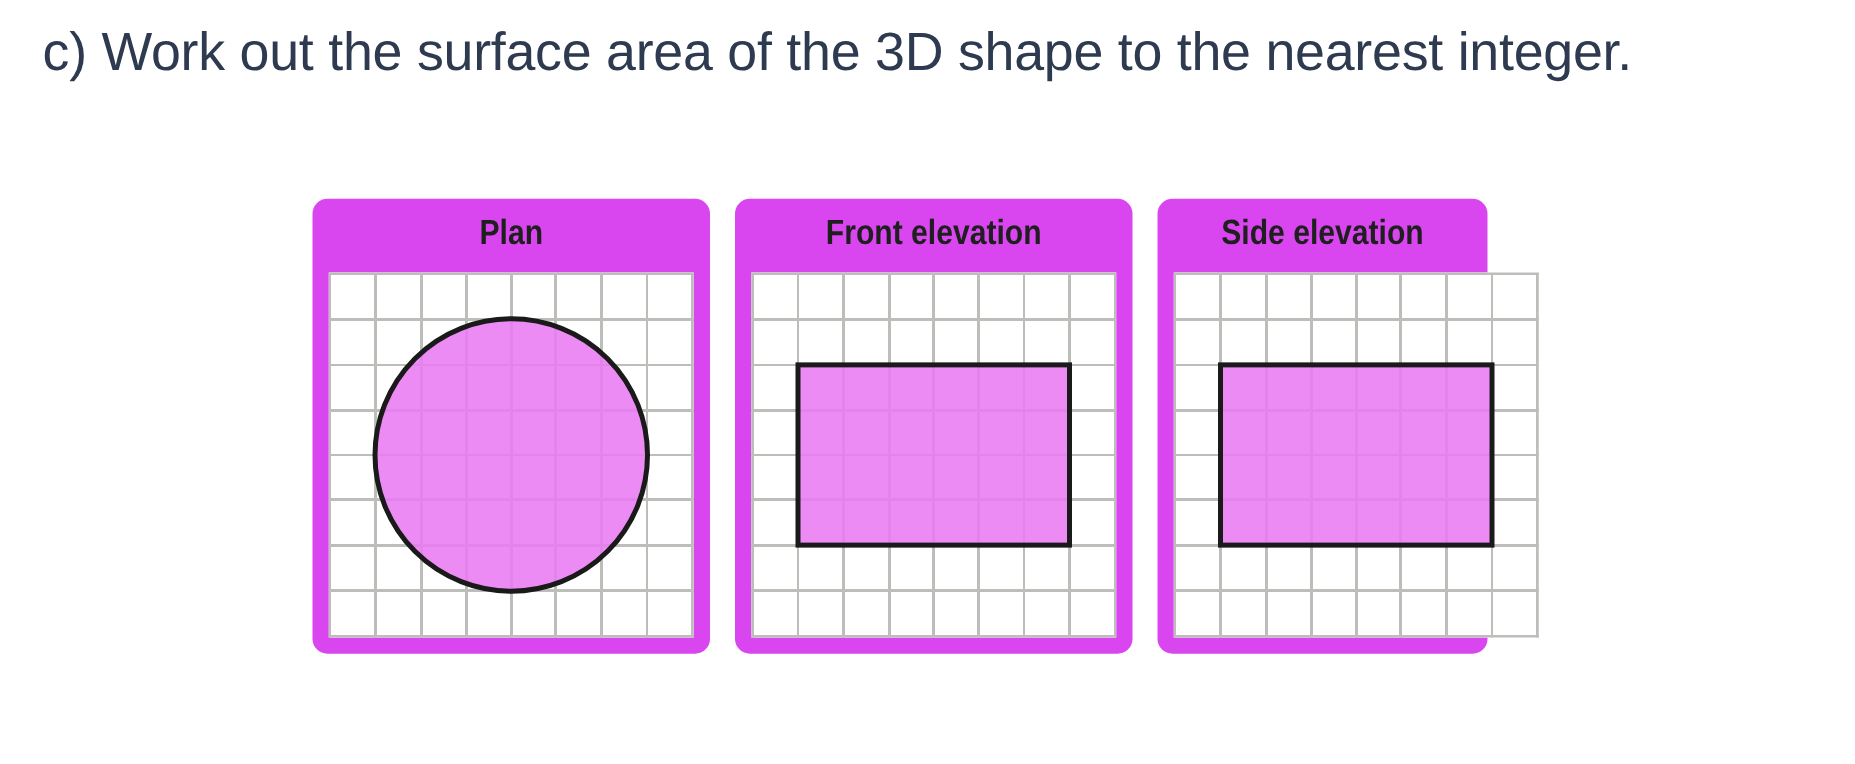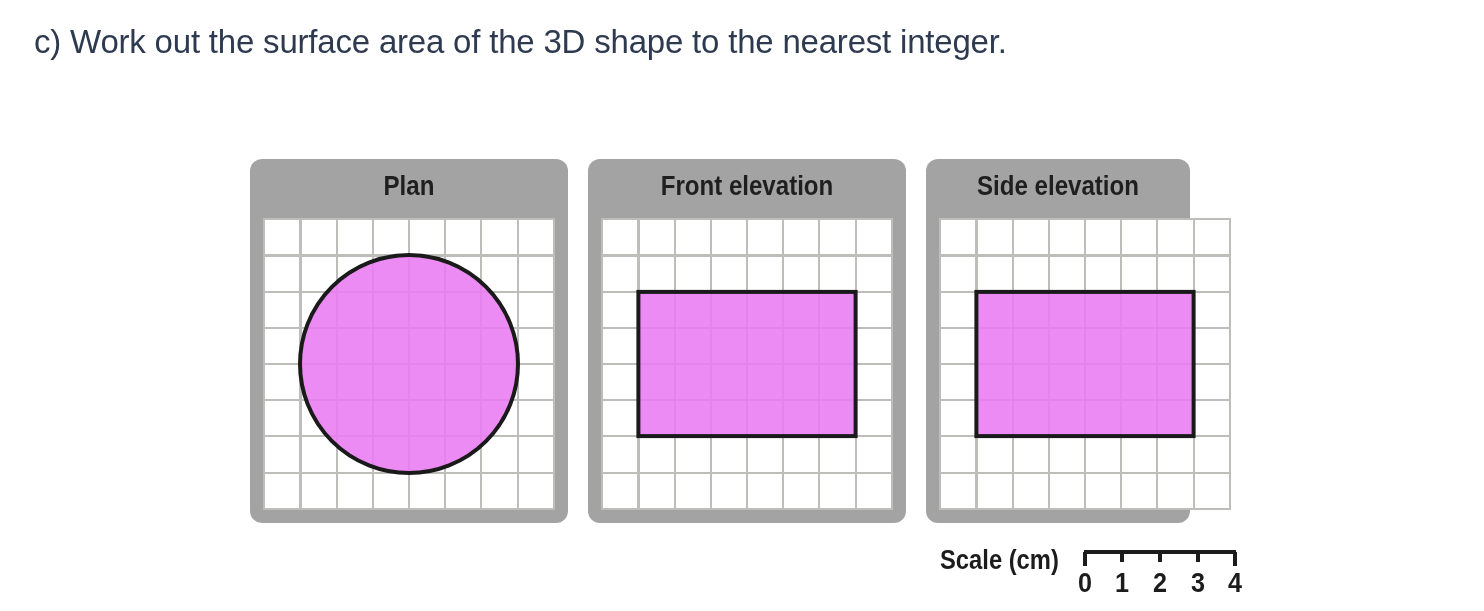--- a/index.html
+++ b/index.html
@@ -15,39 +15,39 @@
     font-family: "Liberation Sans", sans-serif;
     -webkit-font-smoothing: antialiased;
   }
 
   
   .question {
     position: absolute;
     left: 34px;
     top: 20px;
     width: 1440px;
-    font-size: 33px;
+    font-size: 43px;
     line-height: 44px;
     color: #2e3a50;
     letter-spacing: -0.2px;
     white-space: nowrap;
   }
 
   
   .diagram {
     position: absolute;
     left: 0;
     top: 0;
     width: 1484px;
     height: 611px;
   }
 
   .panel {
     position: absolute;
-    background: #a3a3a3;
+    background: #d946ef;
     border-radius: 12px;
     box-sizing: border-box;
     text-decoration: underline;
   }
   .panel-title {
     position: absolute;
     left: 0;
     top: 10px;
     width: 100%;
     text-align: center;
@@ -200,34 +200,14 @@
           <line x1="0" y1="181.7" x2="292" y2="181.7"></line>
           <line x1="0" y1="218.1" x2="292" y2="218.1"></line>
           <line x1="0" y1="254.6" x2="292" y2="254.6"></line>
           <line x1="0" y1="291" x2="292" y2="291"></line>
         </g>
         <rect x="37.4" y="73.9" width="217.2" height="144.2" fill="#ea7bf2" fill-opacity="0.88" stroke="#1a1a1a" stroke-width="4"></rect>
       </svg>
     </div>
   </div>
 
-  <div class="scale">
-    <div class="scale-label">Scale (cm)</div>
-    <svg class="ruler" width="156" height="22" viewBox="0 0 156 22">
-      <g stroke="#1c1c1c" stroke-width="4" fill="none" stroke-linecap="butt" shape-rendering="crispEdges">
-        <line x1="2" y1="4" x2="154" y2="4"></line>
-        <line x1="3" y1="4" x2="3" y2="18"></line>
-        <line x1="40" y1="4" x2="40" y2="14"></line>
-        <line x1="78" y1="4" x2="78" y2="14"></line>
-        <line x1="116" y1="4" x2="116" y2="14"></line>
-        <line x1="153" y1="4" x2="153" y2="18"></line>
-      </g>
-    </svg>
-    <div class="ruler-nums">
-      <div class="ruler-num" style="left:3px;">0</div>
-      <div class="ruler-num" style="left:40px;">1</div>
-      <div class="ruler-num" style="left:78px;">2</div>
-      <div class="ruler-num" style="left:116px;">3</div>
-      <div class="ruler-num" style="left:153px;">4</div>
-    </div>
-  </div>
 
 </div>
 
 </body></html>

